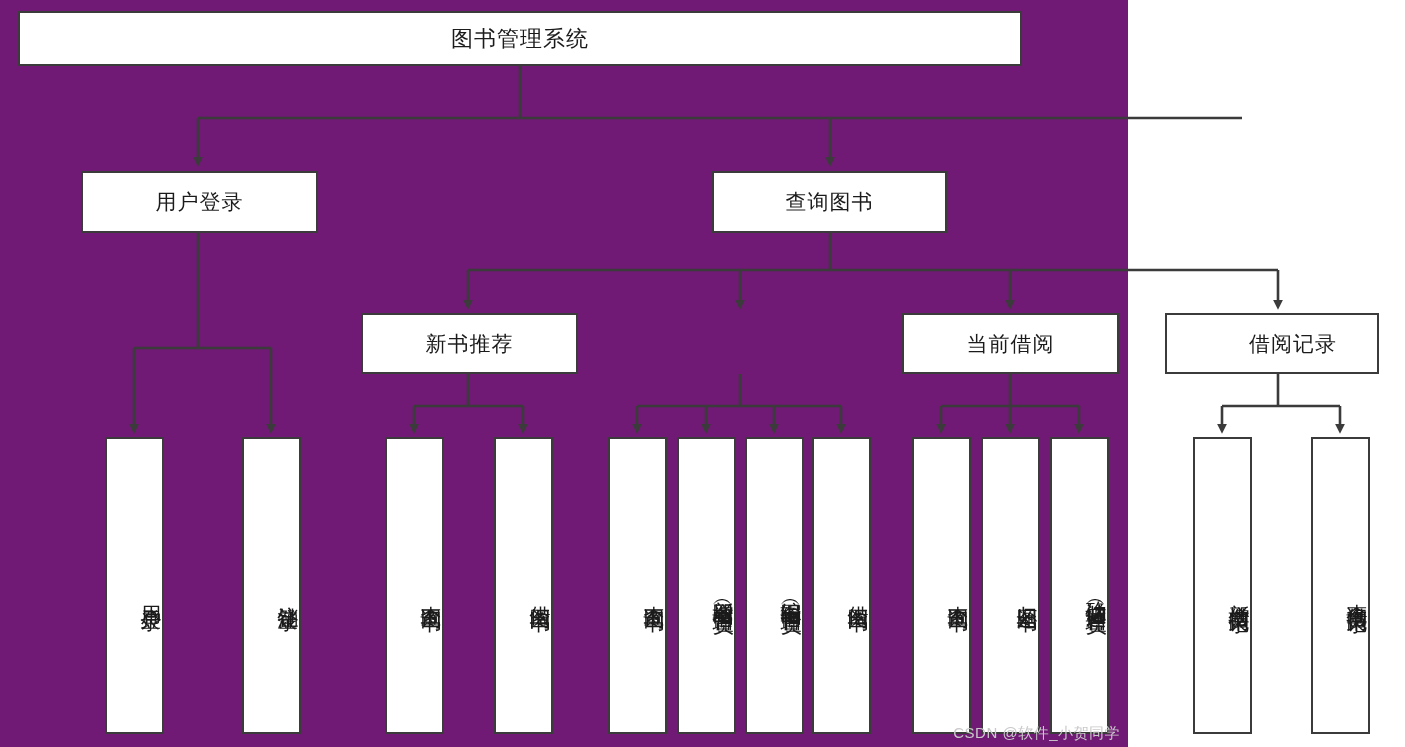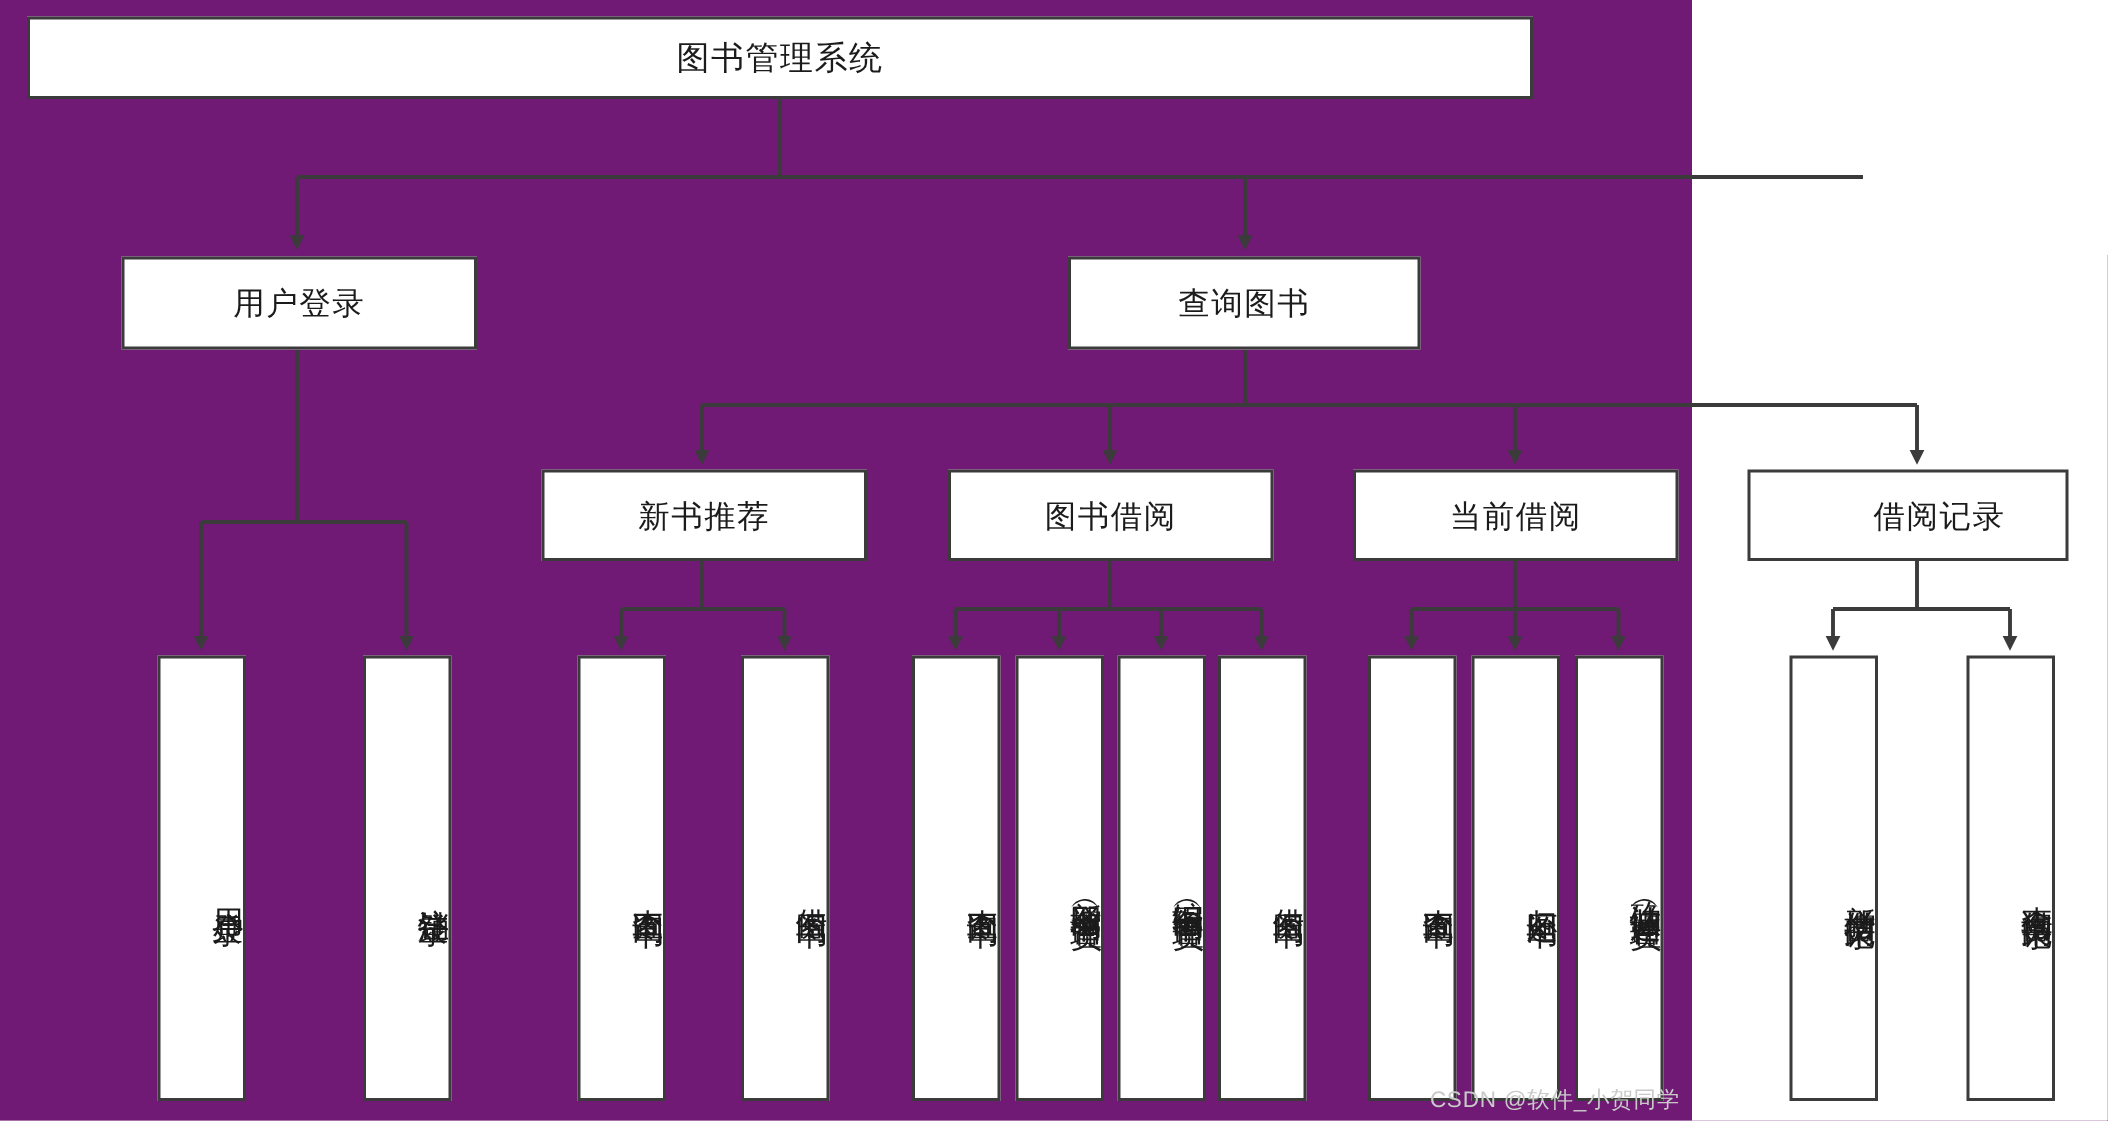--- a/index.html
+++ b/index.html
@@ -94,23 +94,20 @@
   <div class="node h" style="left:81px;top:171px;width:237px;height:62px;">
     <span>用户登录</span>
   </div>
   <div class="node h" style="left:712px;top:171px;width:235px;height:62px;">
     <span>查询图书</span>
   </div>
 
   <div class="node h" style="left:361px;top:313px;width:217px;height:61px;">
     <span>新书推荐</span>
   </div>
-  <div class="node h" style="left:632px;top:313px;width:217px;height:61px;">
-    <span>图书借阅</span>
-  </div>
   <div class="node h" style="left:902px;top:313px;width:217px;height:61px;justify-content:center;">
     <span>当前借阅</span>
   </div>
   <div class="node h" style="left:1165px;top:313px;width:214px;height:61px;padding-left:42px;">
     <span>借阅记录</span>
   </div>
 
   <div class="node v" style="left:105px;top:437px;width:59px;height:297px;">
     <span class="txt">用户登录</span>
   </div>

